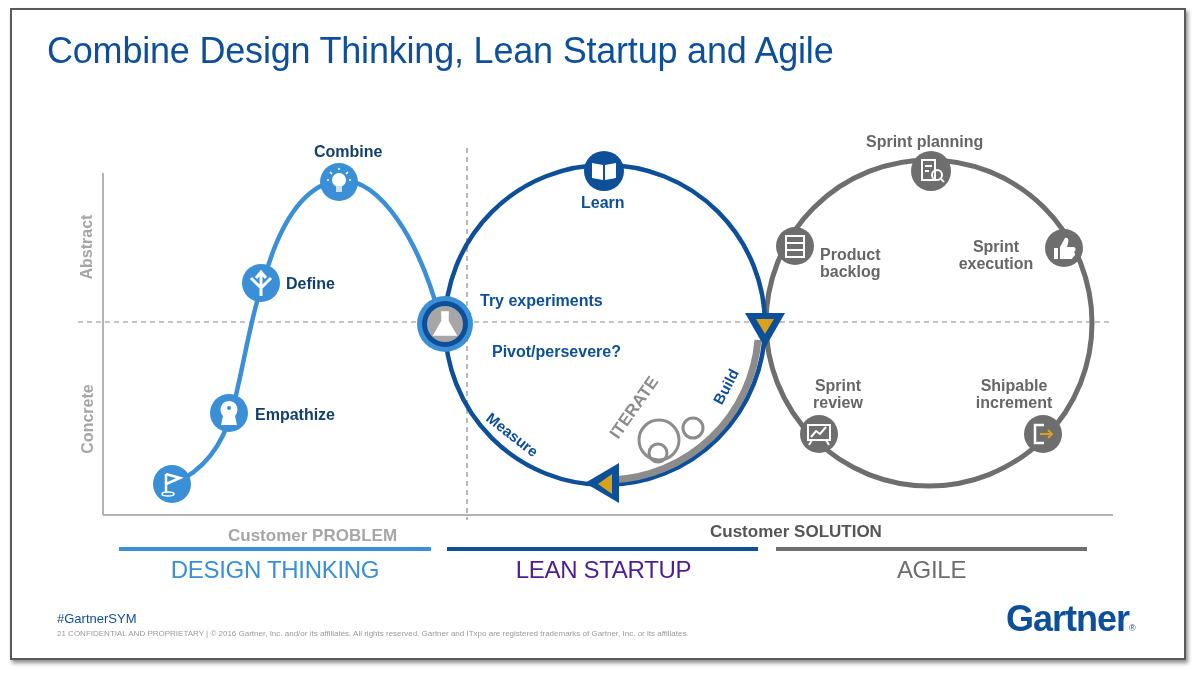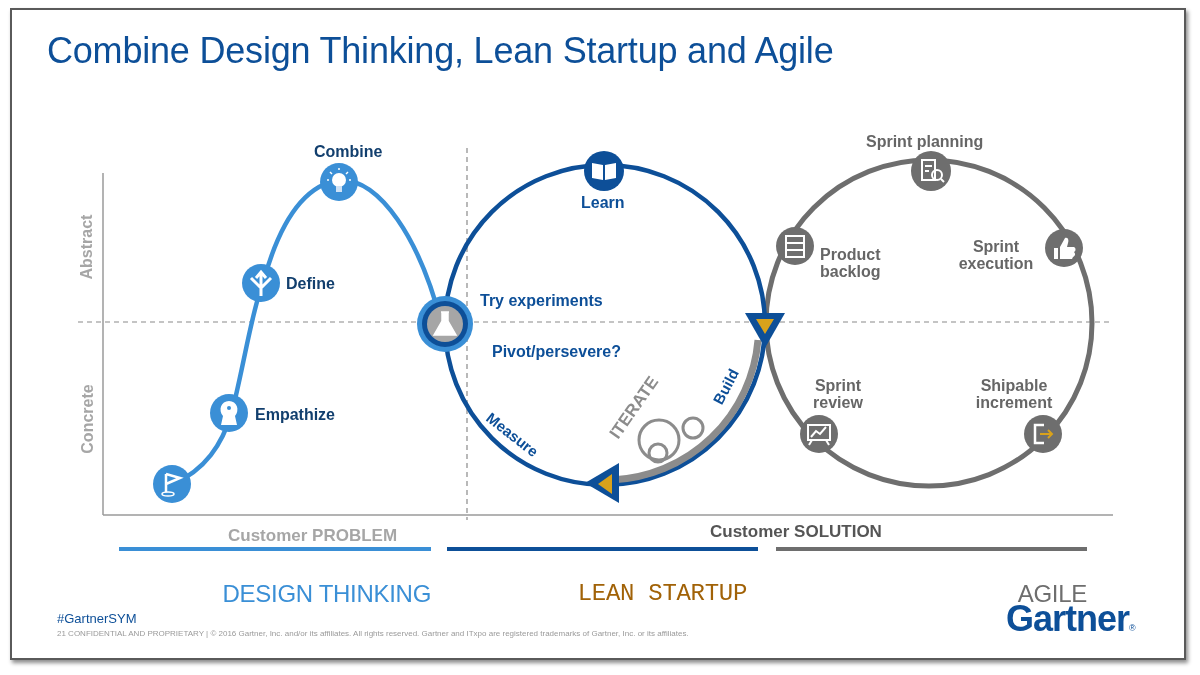--- a/index.html
+++ b/index.html
@@ -16,21 +16,21 @@
     white-space: nowrap;
   }
   svg.diagram { position: absolute; left: 0; top: 0; }
   .lbl { position: absolute; font-weight: bold; white-space: nowrap; }
   .dt { color: #123f6e; font-size: 16px; }
   .ls { color: #0d4f98; font-size: 16px; text-align: center; }
   .ag { color: #666666; font-size: 16px; text-align: center; line-height: 17px; }
   .axis-lbl { position: absolute; color: #a6a6a6; font-size: 16px; font-weight: bold; transform: rotate(-90deg); transform-origin: center; white-space: nowrap; }
   .cust { position: absolute; font-size: 17px; font-weight: bold; white-space: nowrap; }
   .band-bar { position: absolute; height: 4px; }
-  .band-lbl { position: absolute; font-size: 24px; text-align: right; white-space: nowrap; letter-spacing: -0.3px; margin-top: 24px; }
+  .band-lbl { position: absolute; font-size: 24px; text-align: center; white-space: nowrap; letter-spacing: -0.3px; }
   .hashtag { position: absolute; left: 57px; top: 611px; font-size: 13px; color: #0d4f98; }
   .legal { position: absolute; left: 57px; top: 629px; font-size: 8px; color: #9a9a9a; white-space: nowrap; }
   .logo { position: absolute; left: 1006px; top: 598px; font-size: 36px; font-weight: bold; color: #0d4f98; letter-spacing: -1px; }
   .logo sup { font-size: 9px; font-weight: normal; letter-spacing: 0; vertical-align: baseline; }
   .rot-text { position: absolute; font-weight: bold; font-size: 15px; color: #0d4f98; white-space: nowrap; transform-origin: center; }
 </style>
 </head>
 <body>
 
 <div class="slide"></div>
@@ -182,18 +182,18 @@
 </div>
 
 <div class="cust" style="left:188px; top:526px; color:#a6a6a6;margin-left:40px;">Customer PROBLEM</div>
 <div class="cust" style="left:690px; top:522px; color:#555555;margin-left:20px;">Customer SOLUTION</div>
 
 <div class="band-bar" style="left:119px; top:547px; width:312px; background:#3a8fd6;"></div>
 <div class="band-bar" style="left:447px; top:547px; width:311px; background:#0d4f98;"></div>
 <div class="band-bar" style="left:776px; top:547px; width:311px; background:#6e6e6e;"></div>
 
 <div class="band-lbl" style="left:119px; top:556px; width:312px; color:#3a8fd6;">DESIGN THINKING</div>
-<div class="band-lbl" style="left:436px; top:556px; width:311px; color:#a16207;font-family:Liberation Mono, monospace;">LEAN STARTUP</div>
+<div class="band-lbl" style="left:448px; top:556px; width:311px; color:#4c1d95;">LEAN STARTUP</div>
 <div class="band-lbl" style="left:776px; top:556px; width:311px; color:#6e6e6e;">AGILE</div>
 
 <div class="hashtag">#GartnerSYM</div>
 <div class="legal">21   CONFIDENTIAL AND PROPRIETARY   |   © 2016 Gartner, Inc. and/or its affiliates. All rights reserved. Gartner and ITxpo are registered trademarks of Gartner, Inc. or its affiliates.</div>
 <div class="logo"><span>Gartner</span><sup>®</sup></div>
 
 </body></html>

